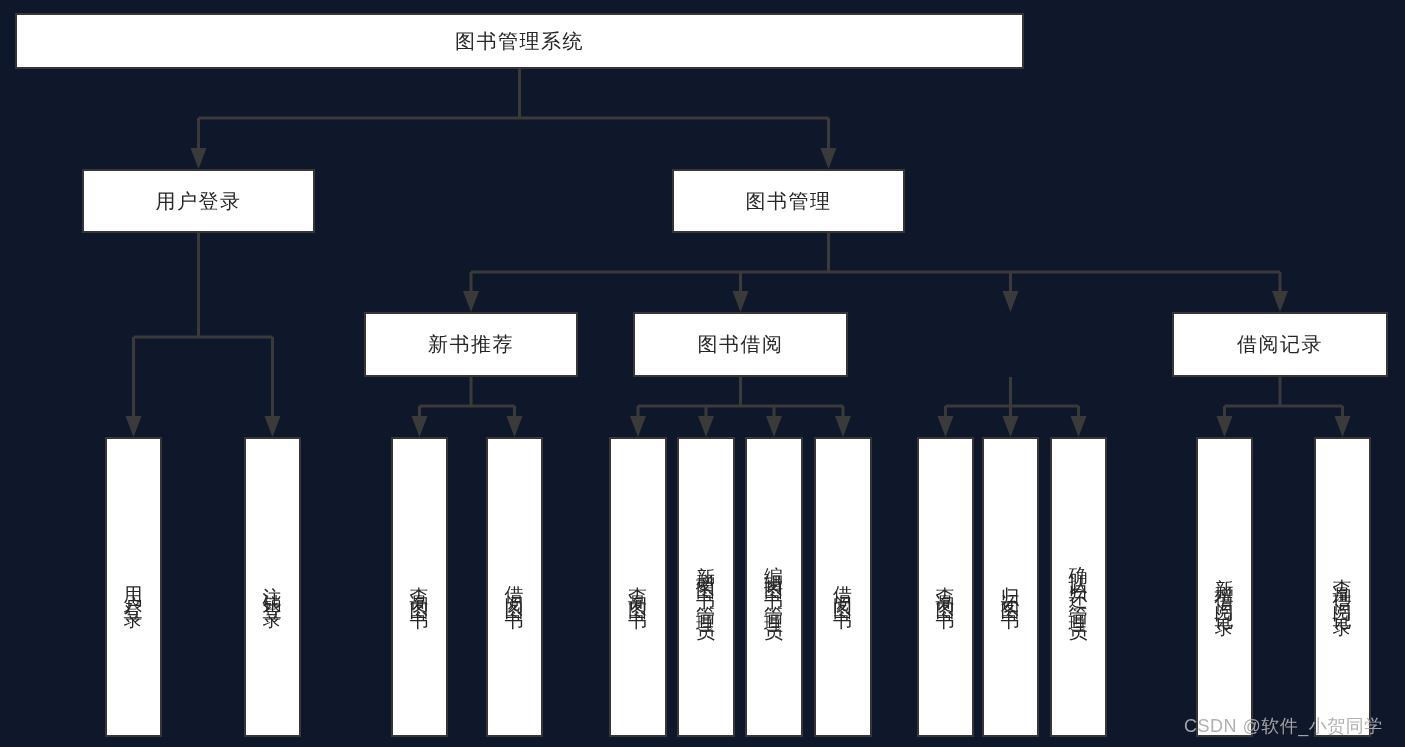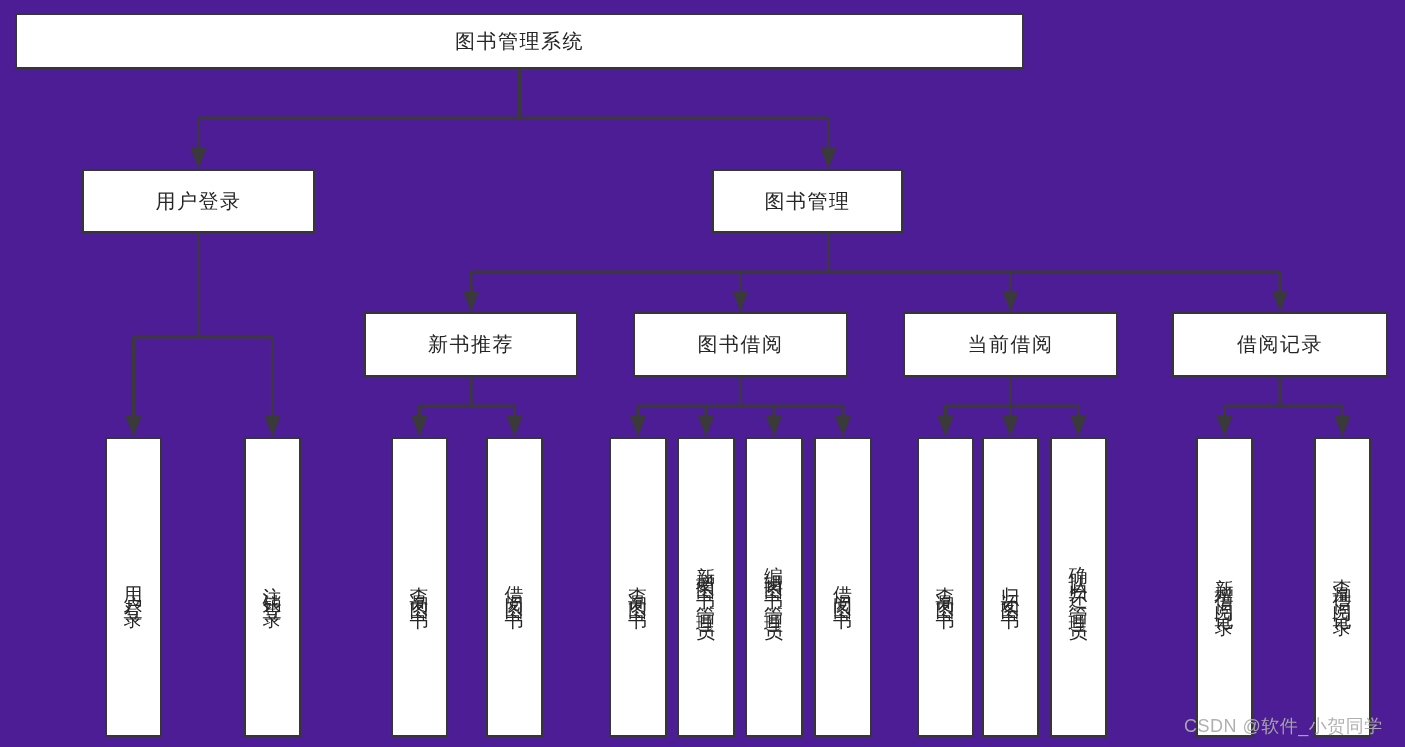--- a/index.html
+++ b/index.html
@@ -1,17 +1,17 @@
 <!DOCTYPE html>
 <html><head>
 <meta charset="utf-8">
 <style>
   html,body{margin:0;padding:0;background:#ffffff;}
   .stage{
-    position:relative;width:1405px;height:747px;background:#4c1d95;overflow:hidden;
+    position:relative;width:1405px;height:747px;background:#0f172a;overflow:hidden;
     font-family:"Liberation Sans","DejaVu Sans",sans-serif;
   }
   .wires{position:absolute;left:0;top:0;width:1405px;height:747px;}
   .box{
     position:absolute;box-sizing:border-box;background:#ffffff;
     border:2.5px solid #363636;display:flex;align-items:center;justify-content:center;
     color:#262626;
   }
   .h-box{font-size:20px;letter-spacing:1.5px;white-space:nowrap;}
   .v-box .vt{
@@ -68,32 +68,29 @@
     </g>
   </svg>
 
   <div class="box h-box" style="left:15px;top:13px;width:1009px;height:56px">
     <span>图书管理系统</span>
   </div>
 
   <div class="box h-box" style="left:82px;top:169px;width:233px;height:64px">
     <span>用户登录</span>
   </div>
-  <div class="box h-box" style="left:712px;top:169px;width:191px;height:64px">
+  <div class="box h-box" style="left:672px;top:169px;width:233px;height:64px">
     <span>图书管理</span>
   </div>
 
   <div class="box h-box" style="left:633px;top:312px;width:215px;height:65px">
     <span>图书借阅</span>
   </div>
   <div class="box h-box" style="left:364px;top:312px;width:214px;height:65px">
     <span>新书推荐</span>
-  </div>
-  <div class="box h-box" style="left:903px;top:312px;width:215px;height:65px">
-    <span>当前借阅</span>
   </div>
   <div class="box h-box" style="left:1172px;top:312px;width:216px;height:65px">
     <span>借阅记录</span>
   </div>
 
   <div class="box v-box" style="left:105px;top:437px;width:57px;height:300px">
     <span class="vt">用户登录</span>
   </div>
   <div class="box v-box" style="left:244px;top:437px;width:57px;height:300px">
     <span class="vt">注销登录</span>

